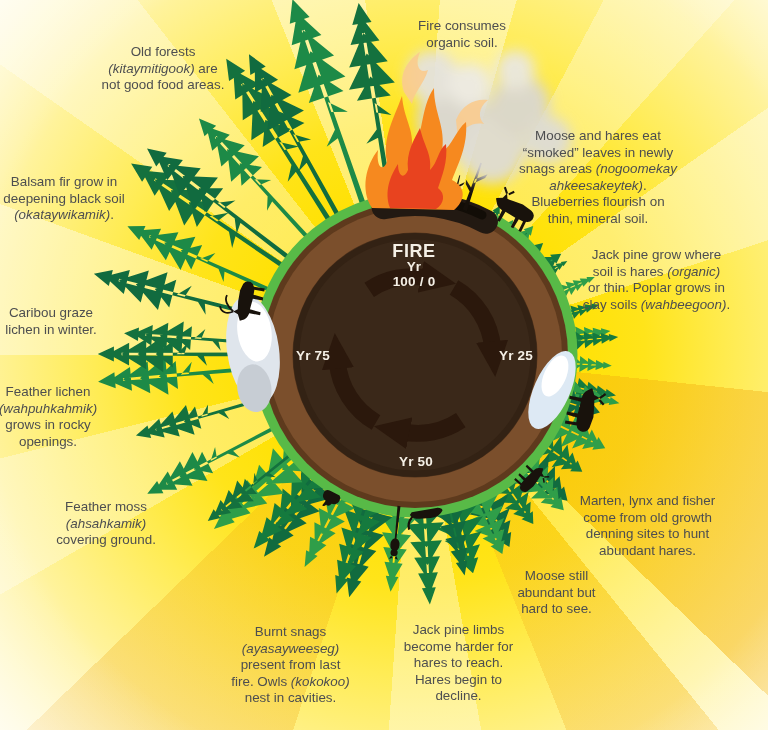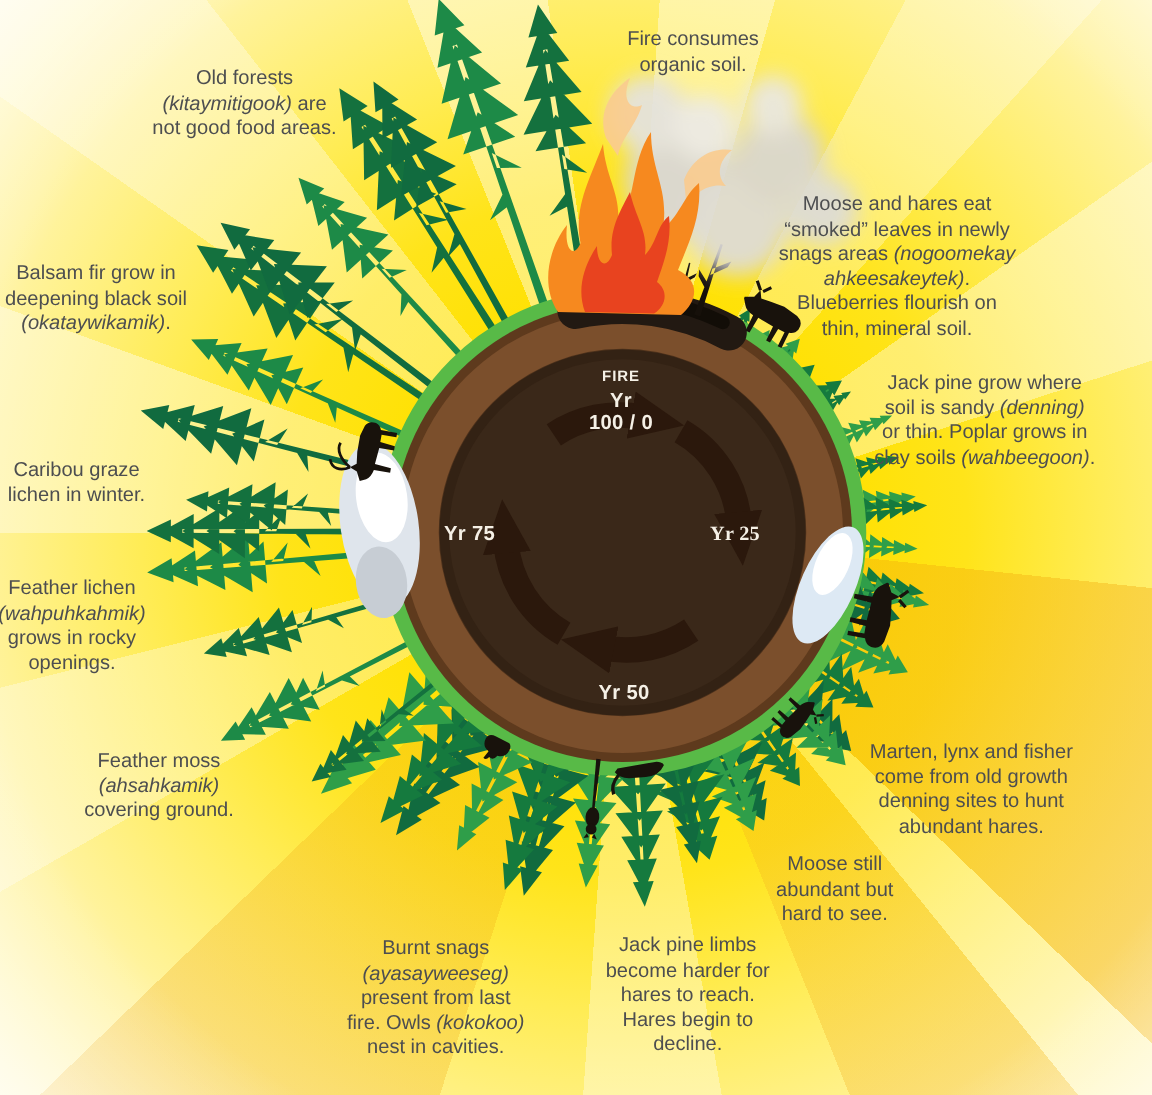--- a/index.html
+++ b/index.html
@@ -25,21 +25,21 @@
   svg.scene{position:absolute;left:0;top:0;}
   .ann{
     position:absolute;text-align:center;color:#4d4e50;
     font-size:13.4px;line-height:16.6px;white-space:pre-line;
   }
   .ann em{}
   .cyc{
     position:absolute;text-align:center;color:#f5f0e6;font-weight:bold;
     font-size:13.5px;line-height:14.5px;white-space:pre-line;letter-spacing:.2px;
   }
-  .cyc .fire-word{font-size:10px;line-height:17px;letter-spacing:.6px;display:block;}
+  .cyc .fire-word{font-size:18px;line-height:17px;letter-spacing:.6px;display:block;}
 </style>
 </head>
 <body>
 
 <div class="stage">
 
   <svg class="scene" width="768" height="730" viewBox="0 0 768 730">
     <defs>
       <filter id="blur7" x="-60%" y="-60%" width="220%" height="220%">
           <feGaussianBlur stdDeviation="7"></feGaussianBlur>
@@ -199,21 +199,21 @@
       <use href="#moose" transform="translate(533,458) rotate(131) scale(0.7)"></use>
       <use href="#caribou" transform="translate(258,327) rotate(280)"></use>
       <use href="#hare" transform="translate(343,496) rotate(207) scale(1.1)"></use>
       <use href="#owlsnag" transform="translate(399,506) rotate(186)"></use>
       <use href="#marten" transform="translate(442,507) rotate(170) scale(1.1)"></use>
     </g>
   </svg>
 
   <div class="cyc" style="left:364px;top:243px;width:100px;"><span class="fire-word">FIRE</span><span>Yr
 100 / 0</span></div>
-  <div class="cyc" style="left:448px;top:349px;width:84px;font-family:Liberation Serif, serif;">Yr 25</div>
+  <div class="cyc" style="left:474px;top:349px;width:84px;">Yr 25</div>
   <div class="cyc" style="left:374px;top:455px;width:84px;">Yr 50</div>
   <div class="cyc" style="left:271px;top:349px;width:84px;">Yr 75</div>
 
   <div class="ann" style="left:387px;top:18px;width:150px;"><span>Fire consumes
 organic soil.</span></div>
   <div class="ann" style="left:73px;top:44px;width:180px;"><span>Old forests
 </span><em>(kitaymitigook)</em><span> are
 not good food areas.</span></div>
   <div class="ann" style="left:-6px;top:174px;width:140px;"><span>Balsam fir grow in
 deepening black soil
@@ -238,21 +238,21 @@
 Hares begin to
 decline.</span></div>
   <div class="ann" style="left:499px;top:568px;width:115px;"><span>Moose still
 abundant but
 hard to see.</span></div>
   <div class="ann" style="left:565px;top:493px;width:165px;"><span>Marten, lynx and fisher
 come from old growth
 denning sites to hunt
 abundant hares.</span></div>
   <div class="ann" style="left:574px;top:247px;width:165px;"><span>Jack pine grow where
-soil is sandy </span><em>(denning)</em><span>
+soil is hares </span><em>(organic)</em><span>
 or thin. Poplar grows in
 clay soils </span><em>(wahbeegoon)</em><span>.</span></div>
   <div class="ann" style="left:508px;top:128px;width:180px;"><span>Moose and hares eat
 “smoked” leaves in newly
 snags areas </span><em>(nogoomekay
 ahkeesakeytek)</em><span>.
 Blueberries flourish on
 thin, mineral soil.</span></div>
 
 </div>

